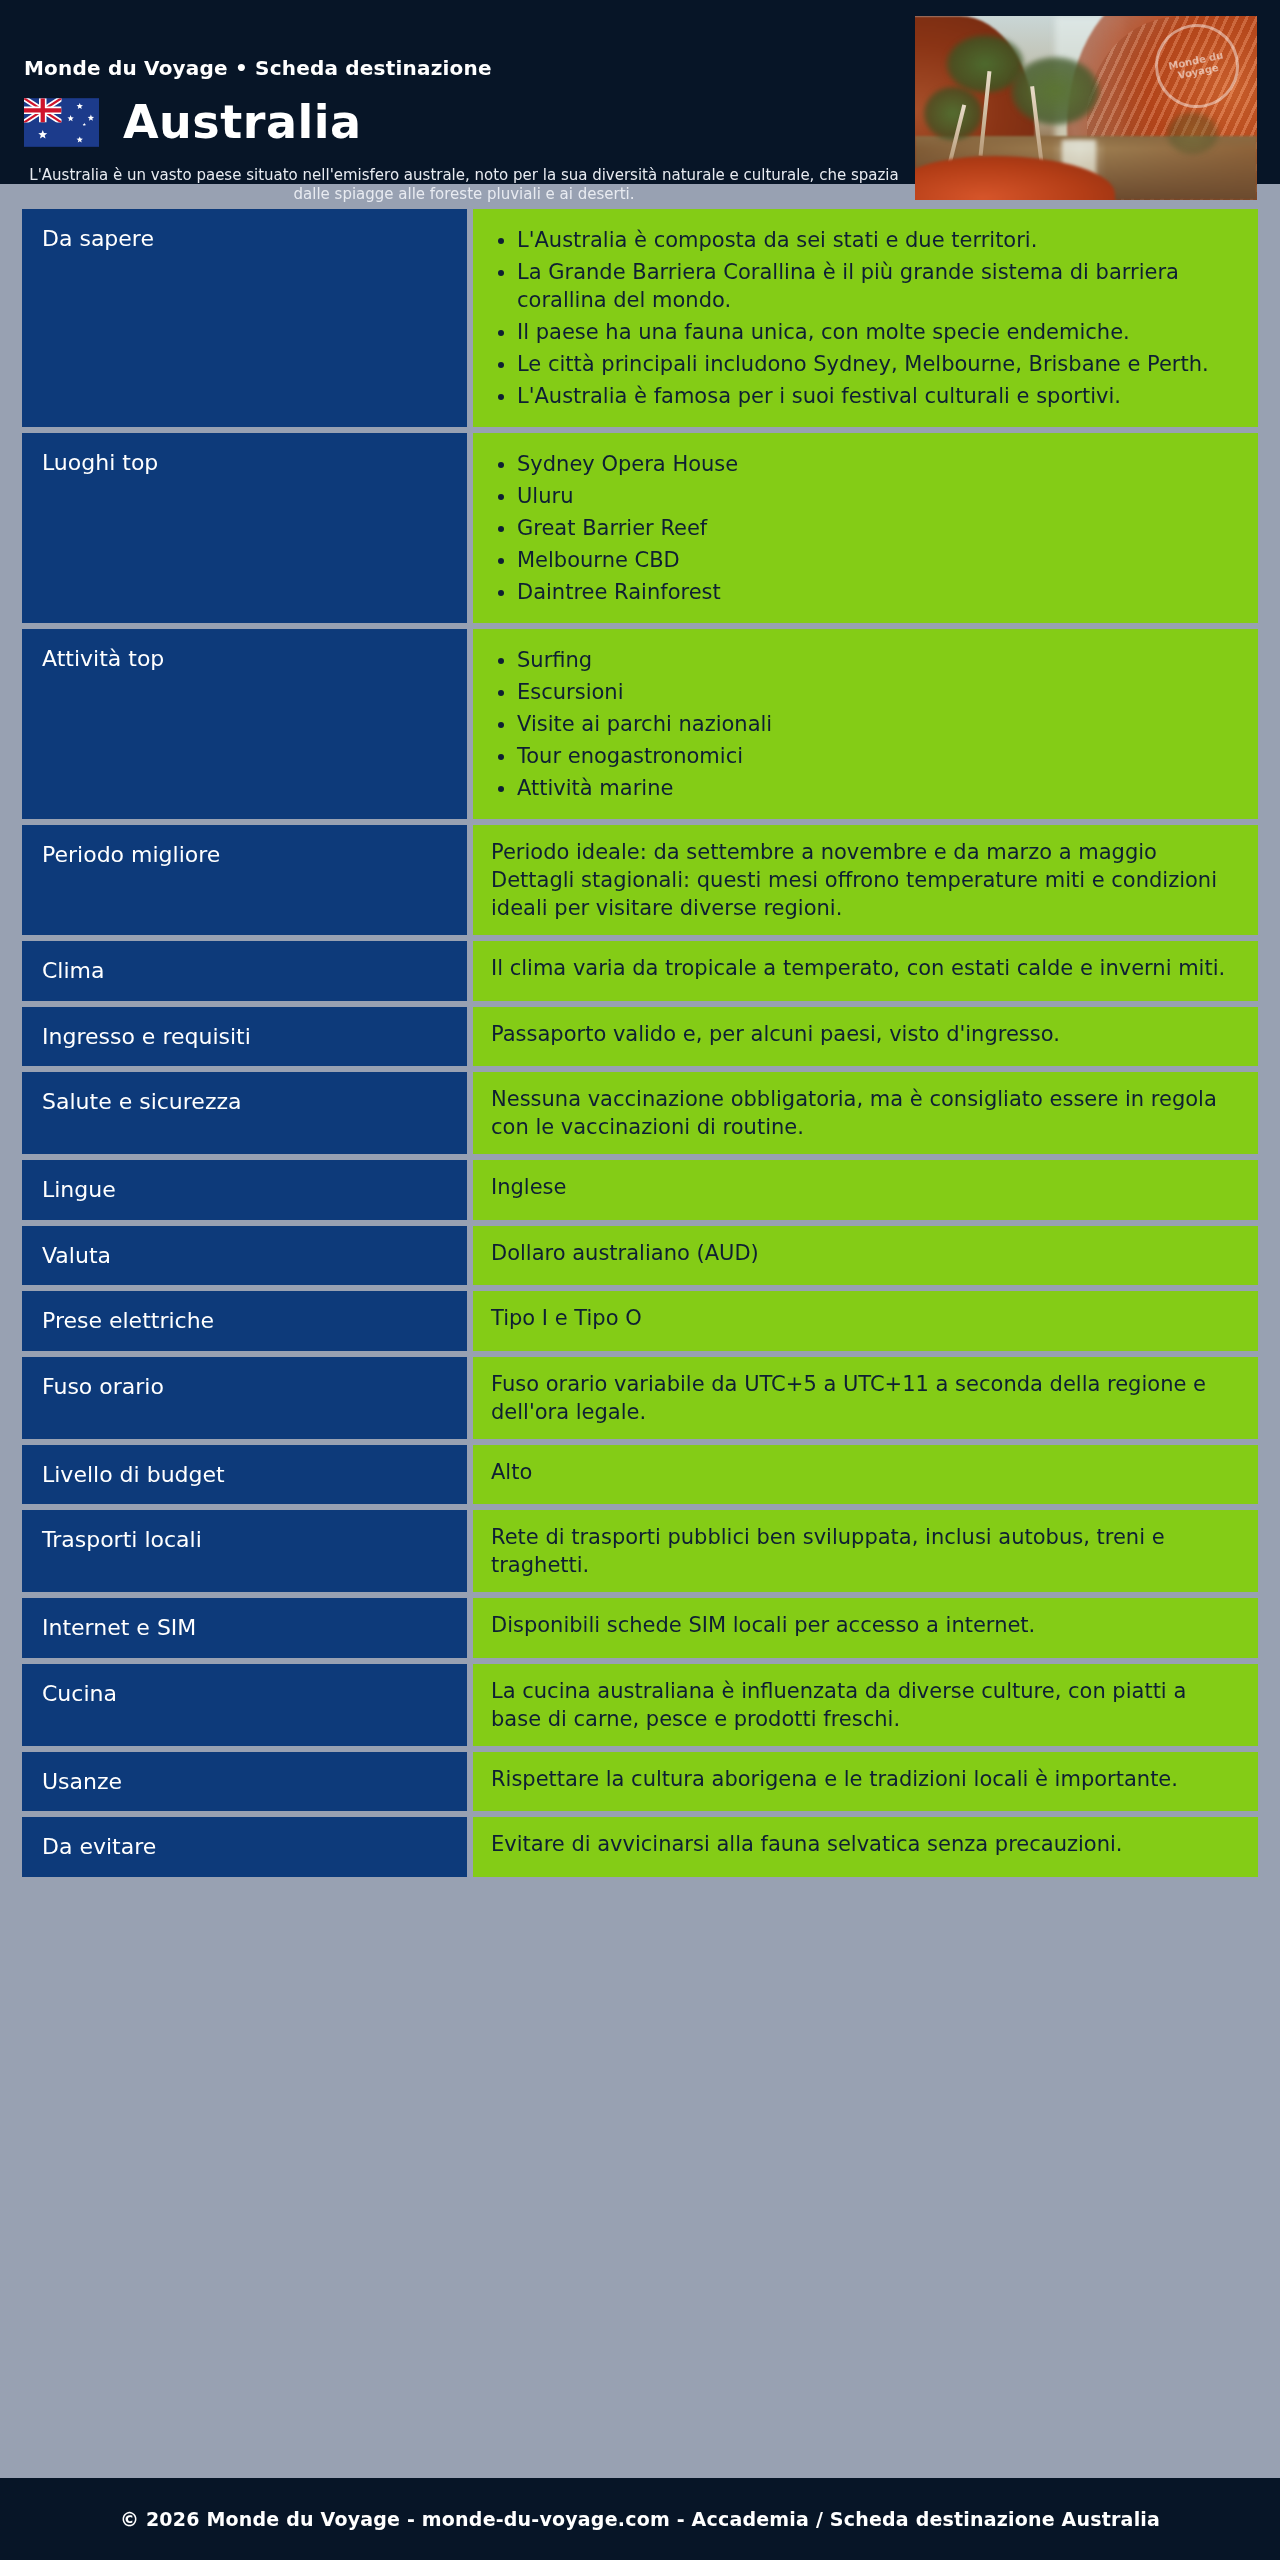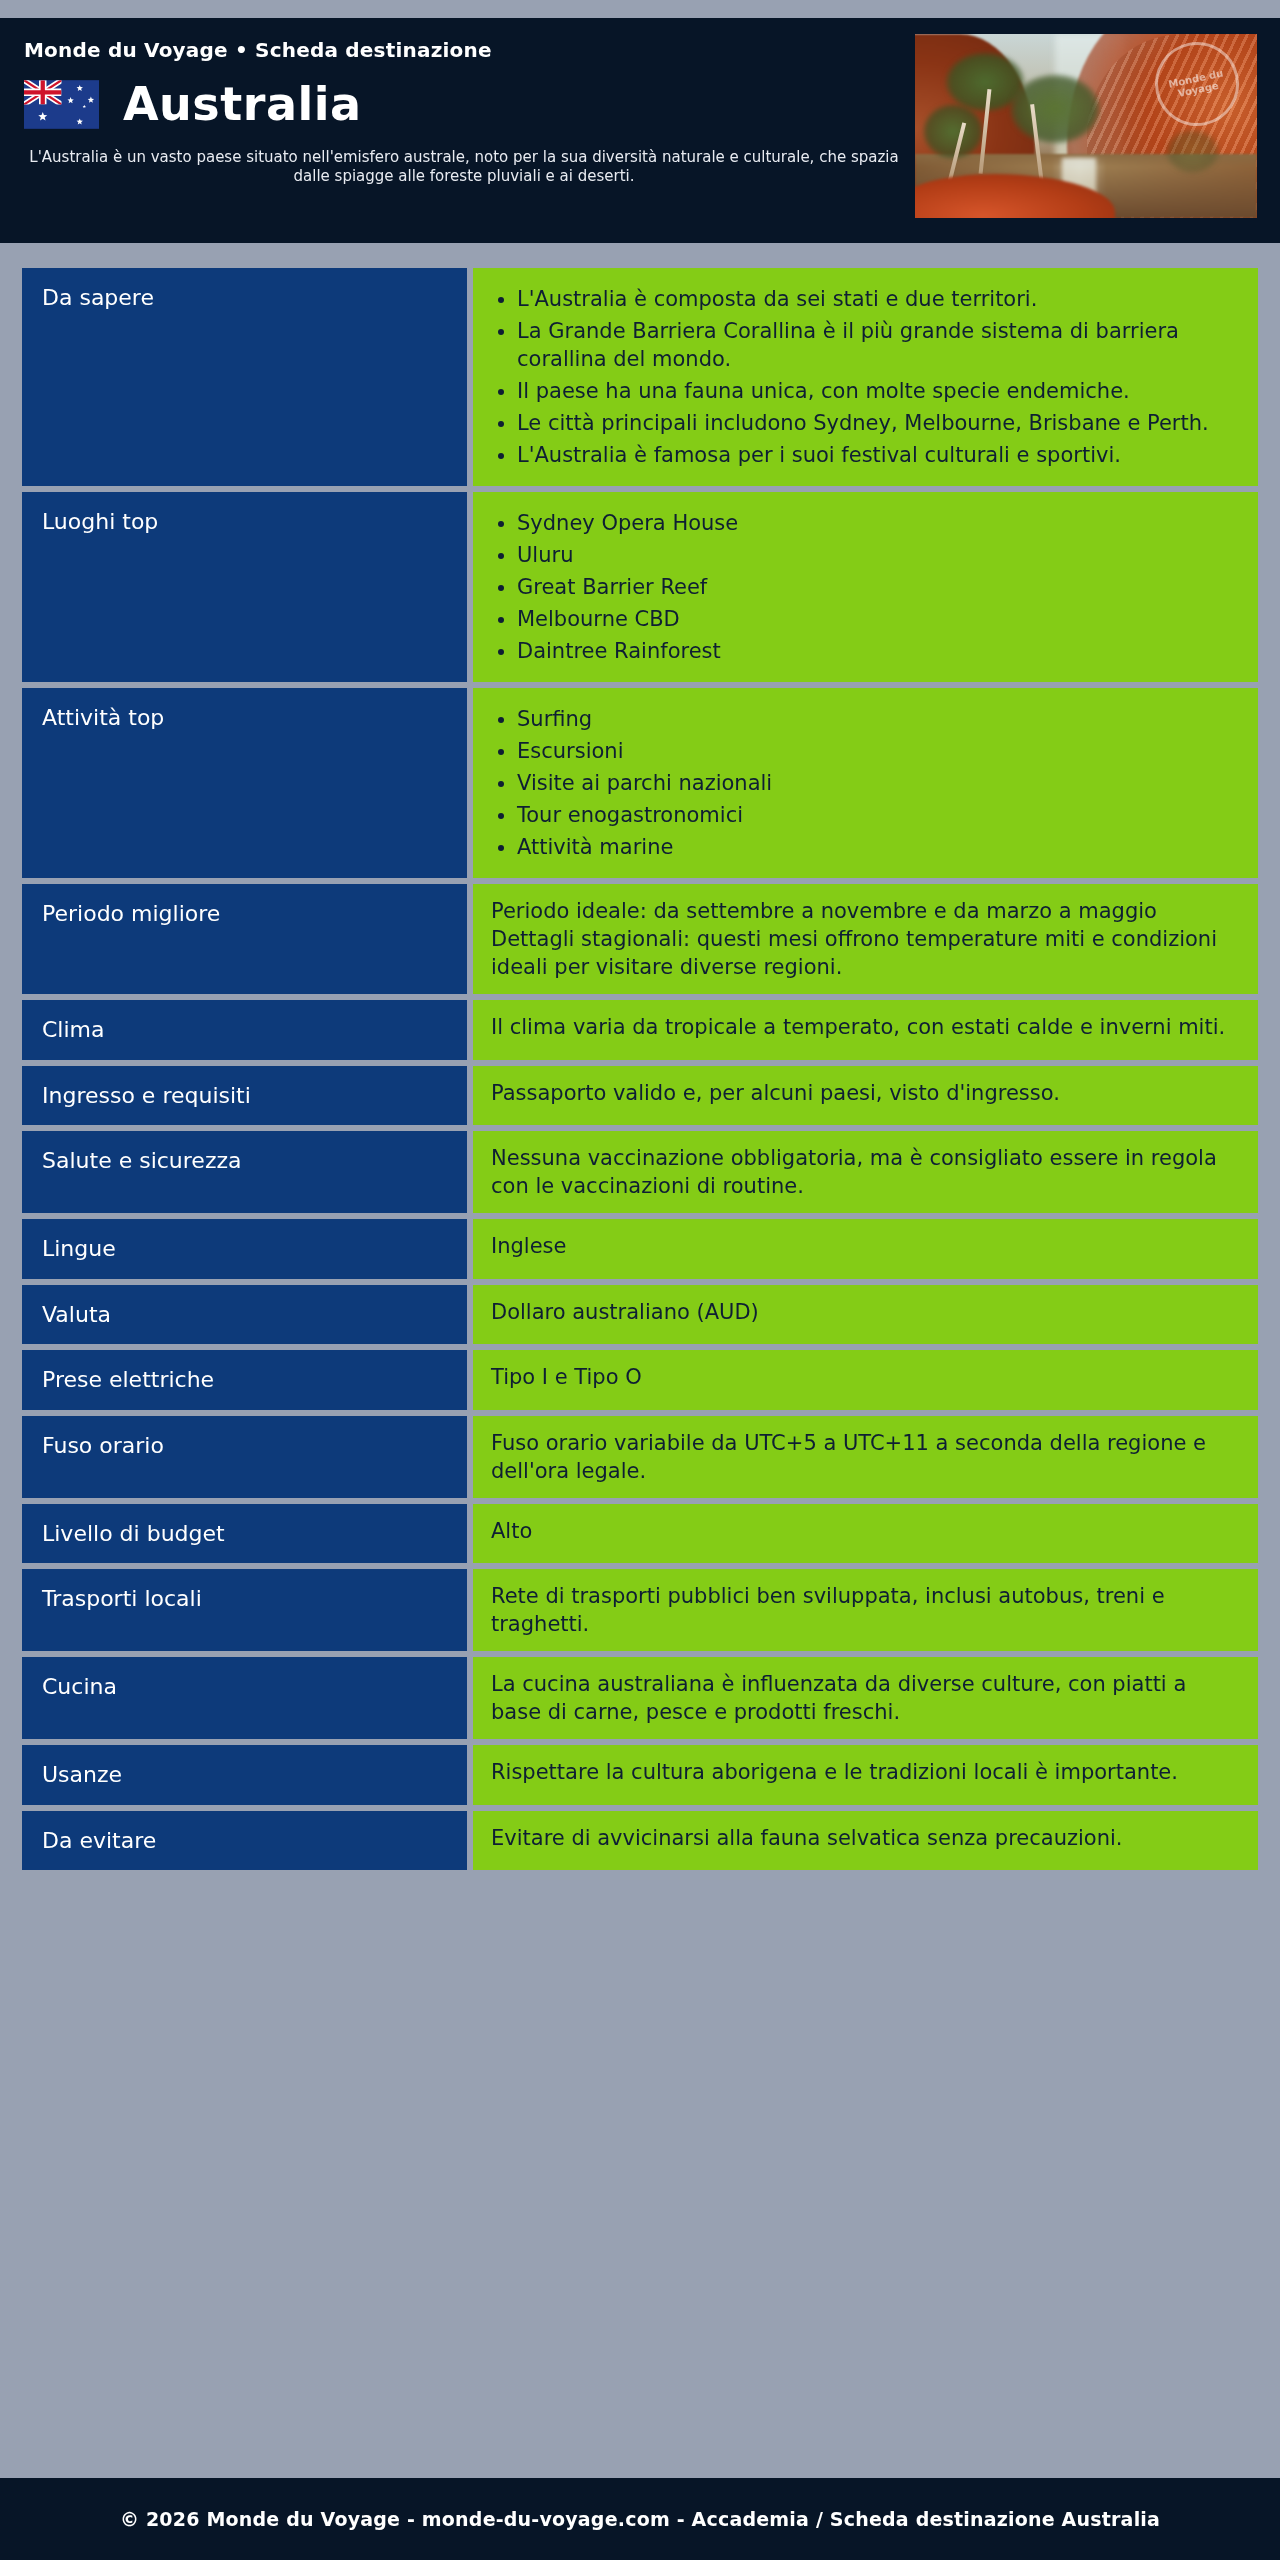--- a/index.html
+++ b/index.html
@@ -15,25 +15,24 @@
     background:var(--page-gray);
     font-family:"DejaVu Sans","Liberation Sans",sans-serif;
     display:flex;flex-direction:column;
     overflow:hidden;
   }
 
   
   .header{
     position:relative;
     background:var(--navy);
-    height:225px;
-    padding:20px 24px 0 24px;
+    height:184px;
+    padding:56px 24px 0 24px;
     color:#fff;
     flex:0 0 auto;
-    margin-top:18px;
   }
   .breadcrumb{
     font-size:20px;font-weight:bold;letter-spacing:.2px;
     margin:0 0 12px 0;
   }
   .title-row{display:flex;align-items:center;gap:24px;height:60px;}
   .flag{width:75px;height:49px;flex:0 0 auto;display:block;}
   .page-title{
     font-size:46px;font-weight:bold;margin:0;line-height:1;
     letter-spacing:.5px;
@@ -288,20 +287,26 @@
             <div class="content-line">Alto</div>
           </td>
         </tr>
         <tr>
           <th>Trasporti locali</th>
           <td>
             <div class="content-line">Rete di trasporti pubblici ben sviluppata, inclusi autobus, treni e traghetti.</div>
           </td>
         </tr>
         <tr>
+          <th>Internet e SIM</th>
+          <td>
+            <div class="content-line">Disponibili schede SIM locali per accesso a internet.</div>
+          </td>
+        </tr>
+        <tr>
           <th>Cucina</th>
           <td>
             <div class="content-line">La cucina australiana è influenzata da diverse culture, con piatti a base di carne, pesce e prodotti freschi.</div>
           </td>
         </tr>
         <tr>
           <th>Usanze</th>
           <td>
             <div class="content-line">Rispettare la cultura aborigena e le tradizioni locali è importante.</div>
           </td>

